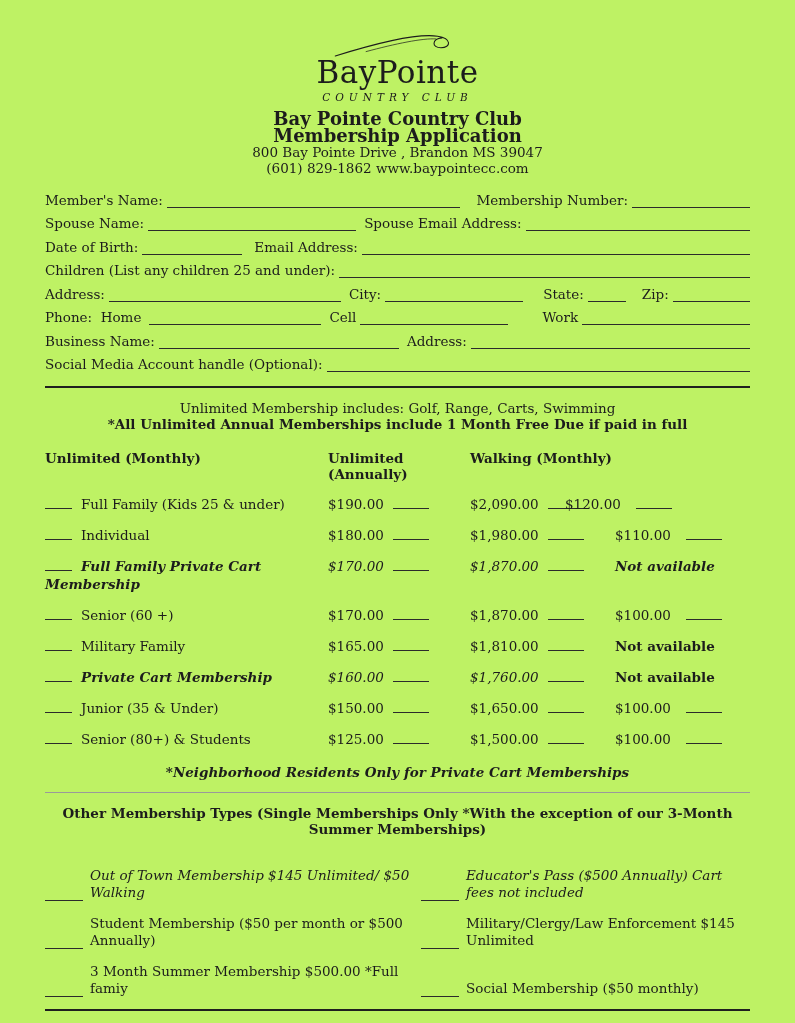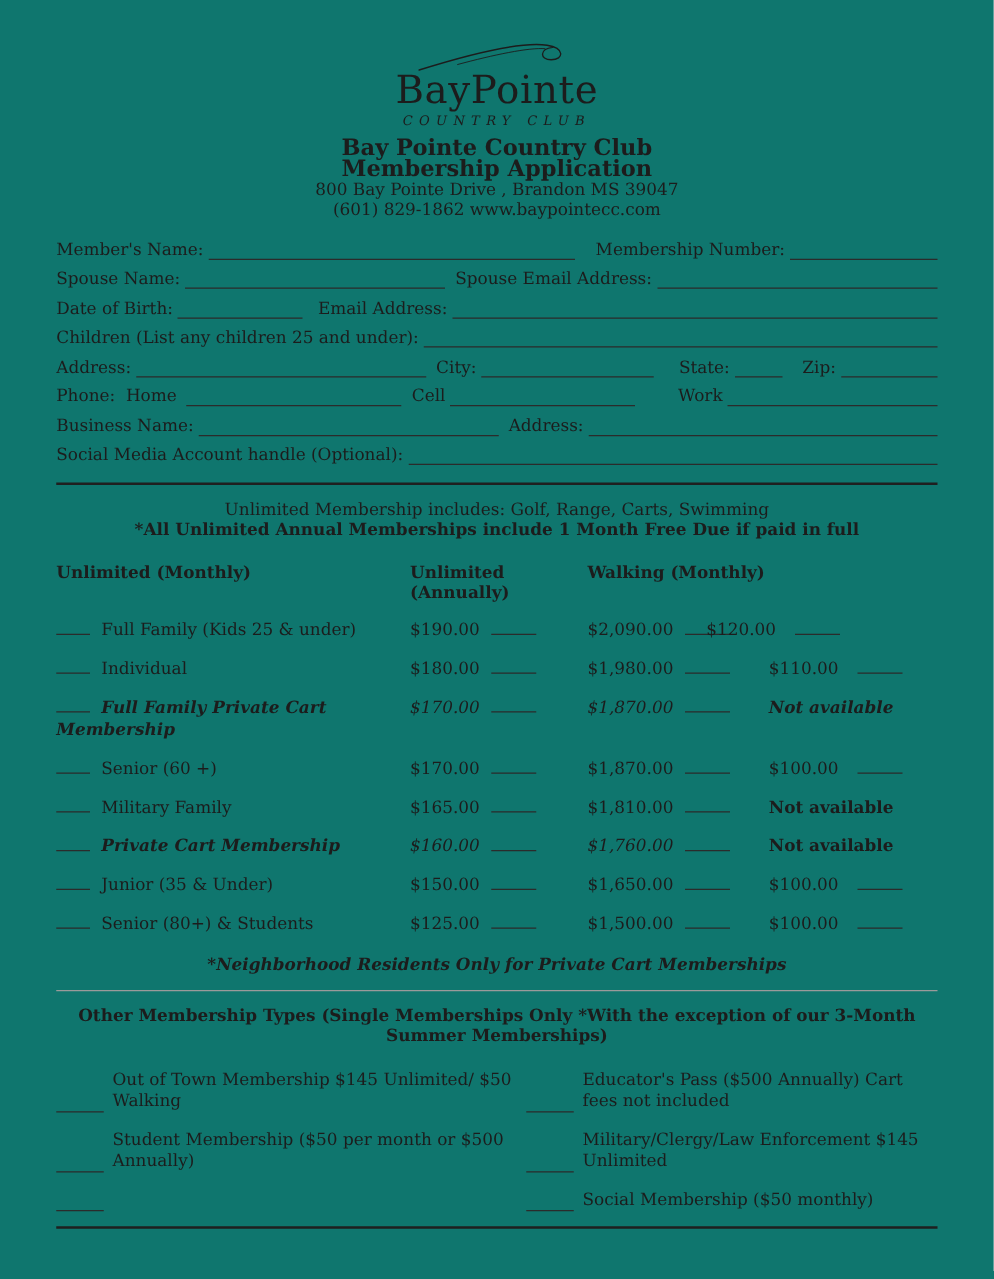--- a/index.html
+++ b/index.html
@@ -1,18 +1,18 @@
 <!DOCTYPE html>
 <html><head>
 <meta charset="utf-8">
 <style>
   * { margin:0; padding:0; box-sizing:border-box; }
   html,body { background:#e8e8e8; }
   .page {
-    width:795px; height:1023px; margin:0 auto; background:#0f766e;
+    width:795px; height:1023px; margin:0 auto; background:#bef264;
     font-family:"DejaVu Serif", serif; color:#1c1c1c; overflow:hidden;
     position:relative;
   }
   .content { padding:0 45px; }
 
   
   .header { padding-top:30px; text-align:center; }
   .swoosh { display:block; margin:0 auto -4px auto; }
   .logo-name { font-size:31px; line-height:1.05; letter-spacing:0.5px; }
   .logo-sub  { font-size:10.5px; letter-spacing:5px; margin-top:2px;font-style:italic; }
@@ -48,21 +48,21 @@
   .pull-left { margin-left:-47px; }
   .wk-pad { padding-left:3px; }
 
   .note { text-align:center; font-weight:bold; font-style:italic; font-size:13.5px; margin-top:16px; }
 
   
   .other-head { text-align:center; font-weight:bold; font-size:13.5px; margin-top:12px; }
   .o-grid { display:grid; grid-template-columns:376px auto; font-size:13.5px; line-height:17px; }
   .o-row { margin-top:14px; display:flex; align-items:flex-end; }
   .blank.cb { width:38px; margin-right:7px; flex:0 0 auto; }
-  .o-first { margin-top:19px; }
+  .o-first { margin-top:30px;font-style:italic; }
 </style>
 </head>
 <body>
 
 <div class="page">
 
   <div class="header">
     <svg class="swoosh" width="132" height="30" viewBox="0 0 240 52">
       <path d="M6,46 C70,26 152,4 192,10 C218,14 217,31 198,31 C181,31 181,15 200,13" fill="none" stroke="#1c1c1c" stroke-width="2" stroke-linecap="round"></path>
       <path d="M62,38 C114,24 166,13 189,15" fill="none" stroke="#1c1c1c" stroke-width="1.3" stroke-linecap="round"></path>
@@ -225,20 +225,21 @@
       <div class="o-row">
         <span class="blank cb"></span>
         <span>Student Membership ($50 per month or $500 Annually)</span>
       </div>
       <div class="o-row">
         <span class="blank cb"></span>
         <span>Military/Clergy/Law Enforcement $145 Unlimited</span>
       </div>
       <div class="o-row">
         <span class="blank cb"></span>
+        <span>3 Month Summer Membership $500.00 *Full famiy</span>
       </div>
       <div class="o-row">
         <span class="blank cb"></span>
         <span>Social Membership ($50 monthly)</span>
       </div>
     </div>
 
     <div class="rule-thick" style="margin-top:12px"></div>
   </div>
 

